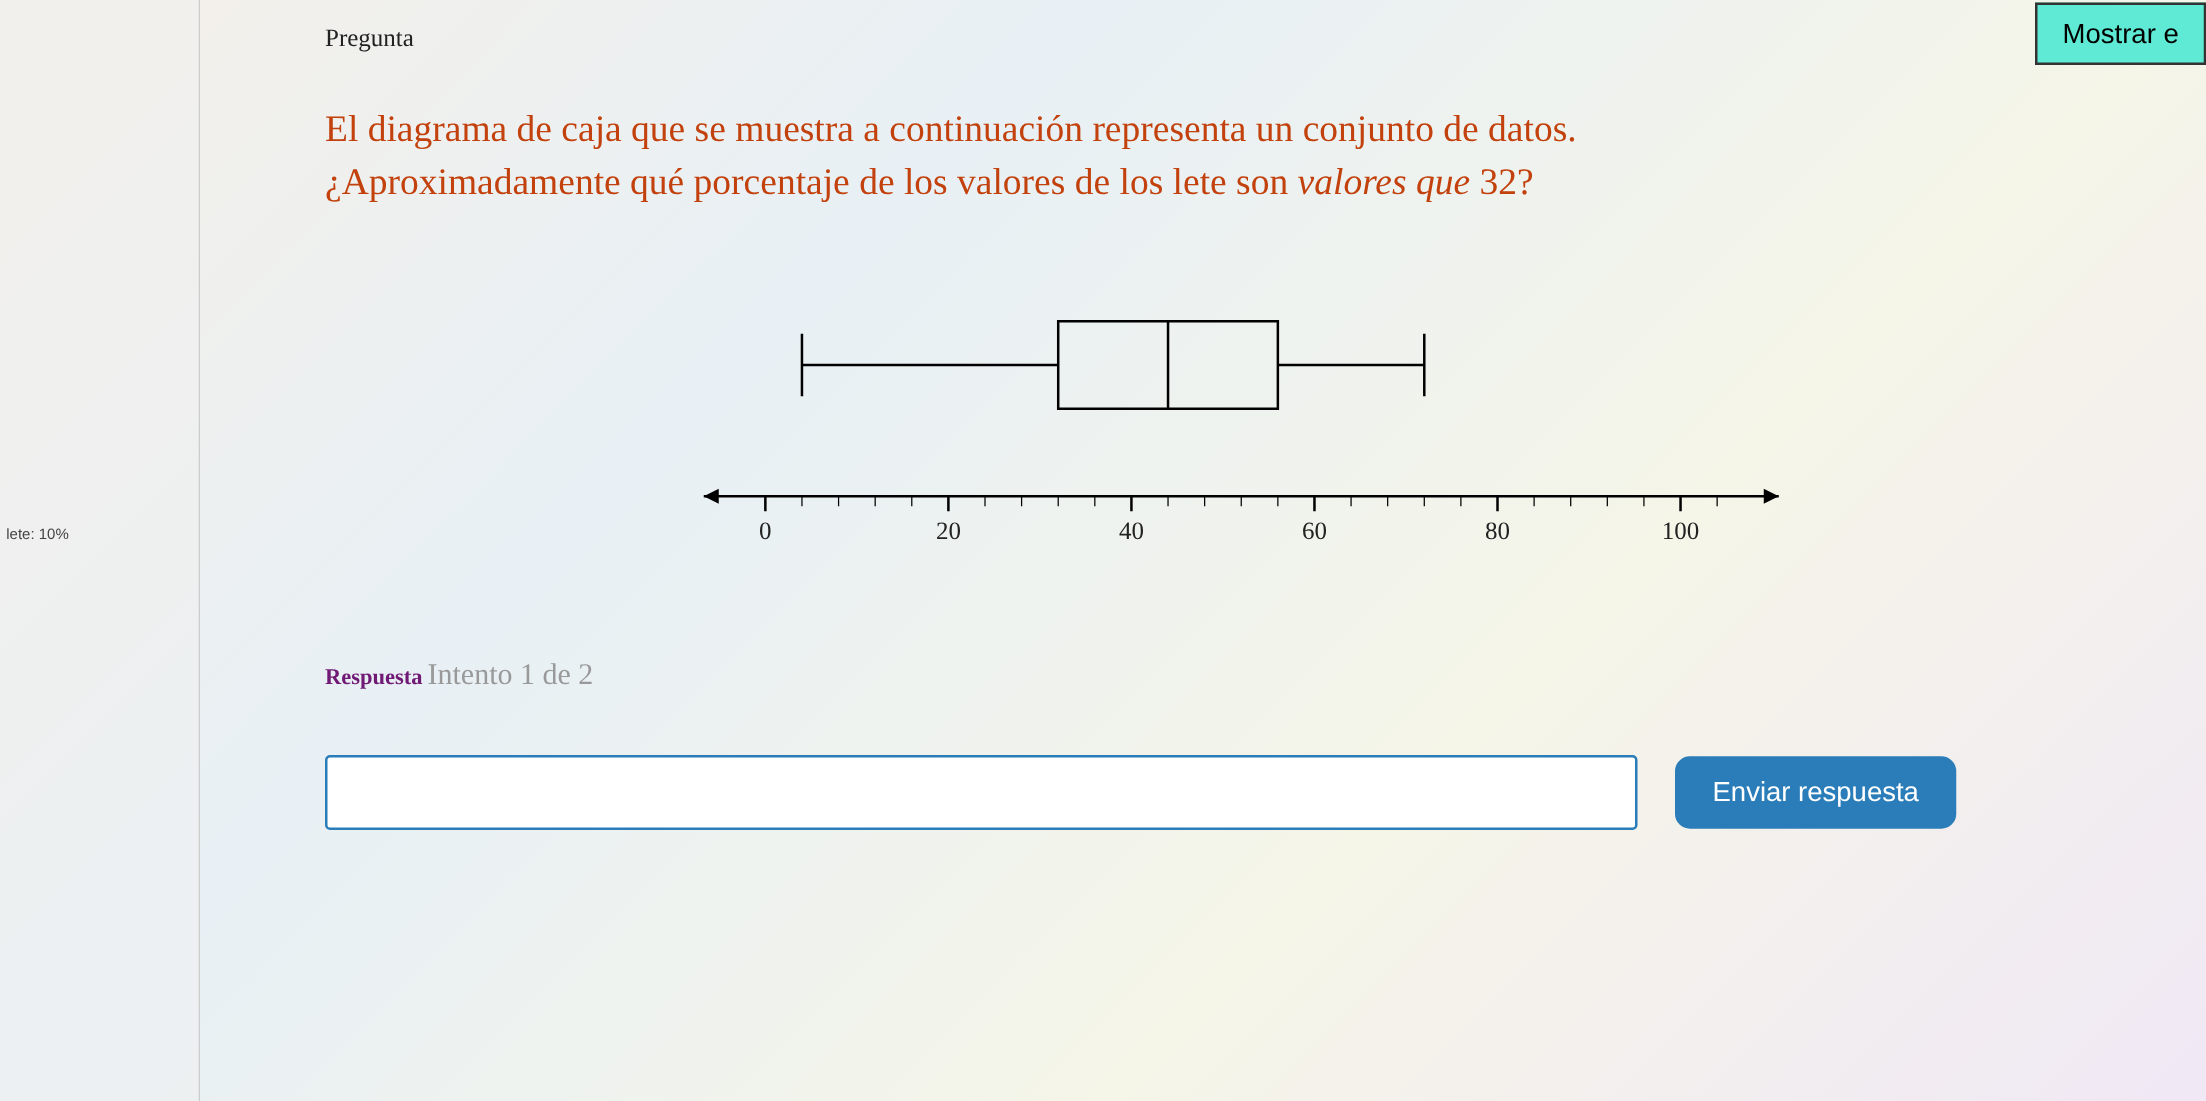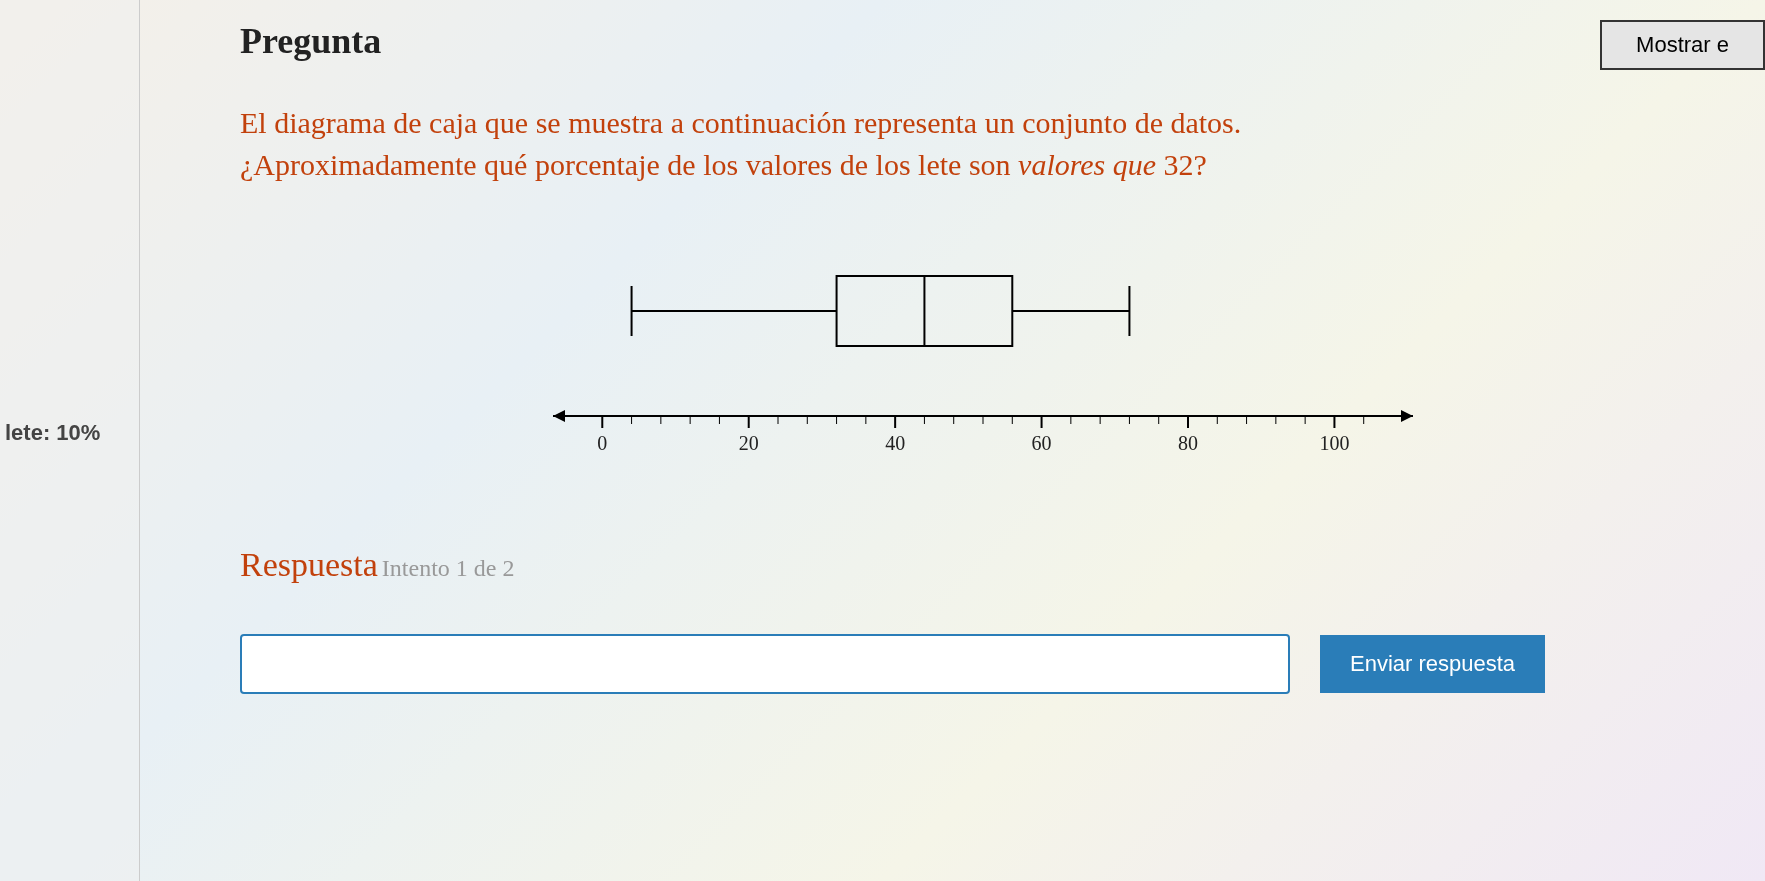--- a/index.html
+++ b/index.html
@@ -5,56 +5,56 @@
     * { box-sizing: border-box; margin: 0; padding: 0; }
     body {
       font-family: Georgia, 'Times New Roman', serif;
       background: linear-gradient(135deg, #f5f0e8, #e8f0f5, #f5f5e8, #f0e8f5);
       width: 1765px;
       height: 881px;
       overflow: hidden;
       display: flex;
     }
     .sidebar {
-      width: 140px;
+      width: 160px;
       background: rgba(240,240,240,0.5);
       border-right: 1px solid #ccc;
       padding-top: 420px;
       padding-left: 5px;
       font-family: Arial, sans-serif;
-      font-size: 22px;
-      font-weight: bold;
+      font-size: 12px;
+      font-weight: normal;
       color: #444;
     }
     .main {
       flex: 1;
       padding: 20px 40px 20px 100px;
       position: relative;
     }
     .header-row {
       display: flex;
       justify-content: space-between;
       align-items: flex-start;
       margin-bottom: 40px;
     }
     .question-title {
-      font-size: 36px;
-      font-weight: bold;
+      font-size: 20px;
+      font-weight: normal;
       color: #222;
     }
     .show-button {
       border: 2px solid #333;
-      background: #e5e5e5;
-      padding: 10px 34px;
+      background: #5eead4;
+      padding: 10px 20px;
       font-size: 22px;
       font-family: Arial, sans-serif;
       cursor: pointer;
       position: absolute;
       right: 0;
-      top: 20px;
+      top: 2px;
     }
     .question-text {
       font-size: 30px;
       color: #c2410c;
       line-height: 1.4;
       margin-bottom: 50px;
       max-width: 1400px;
     }
     .question-text em { font-style: italic; }
     .chart-container {
@@ -64,23 +64,23 @@
       position: relative;
     }
     .boxplot-svg {
       width: 100%;
       height: 100%;
     }
     .answer-section {
       margin-top: 40px;
     }
     .answer-label {
-      font-size: 34px;
-      font-weight: normal;
-      color: #c2410c;
+      font-size: 18px;
+      font-weight: bold;
+      color: #701a75;
     }
     .attempt-text {
       font-size: 24px;
       color: #999;
       font-weight: normal;
     }
     .input-row {
       display: flex;
       align-items: center;
       gap: 30px;
@@ -96,21 +96,21 @@
       padding: 0 15px;
       background: #fff;
     }
     .submit-button {
       background: #2a7db8;
       color: #fff;
       border: none;
       padding: 16px 30px;
       font-size: 22px;
       font-family: Arial, sans-serif;
-      border-radius: 0;
+      border-radius: 12px;
       cursor: pointer;
     }
   </style>
 </head>
 <body>
 
 <div class="sidebar">
   <span>lete: 10%</span>
 </div>
 

